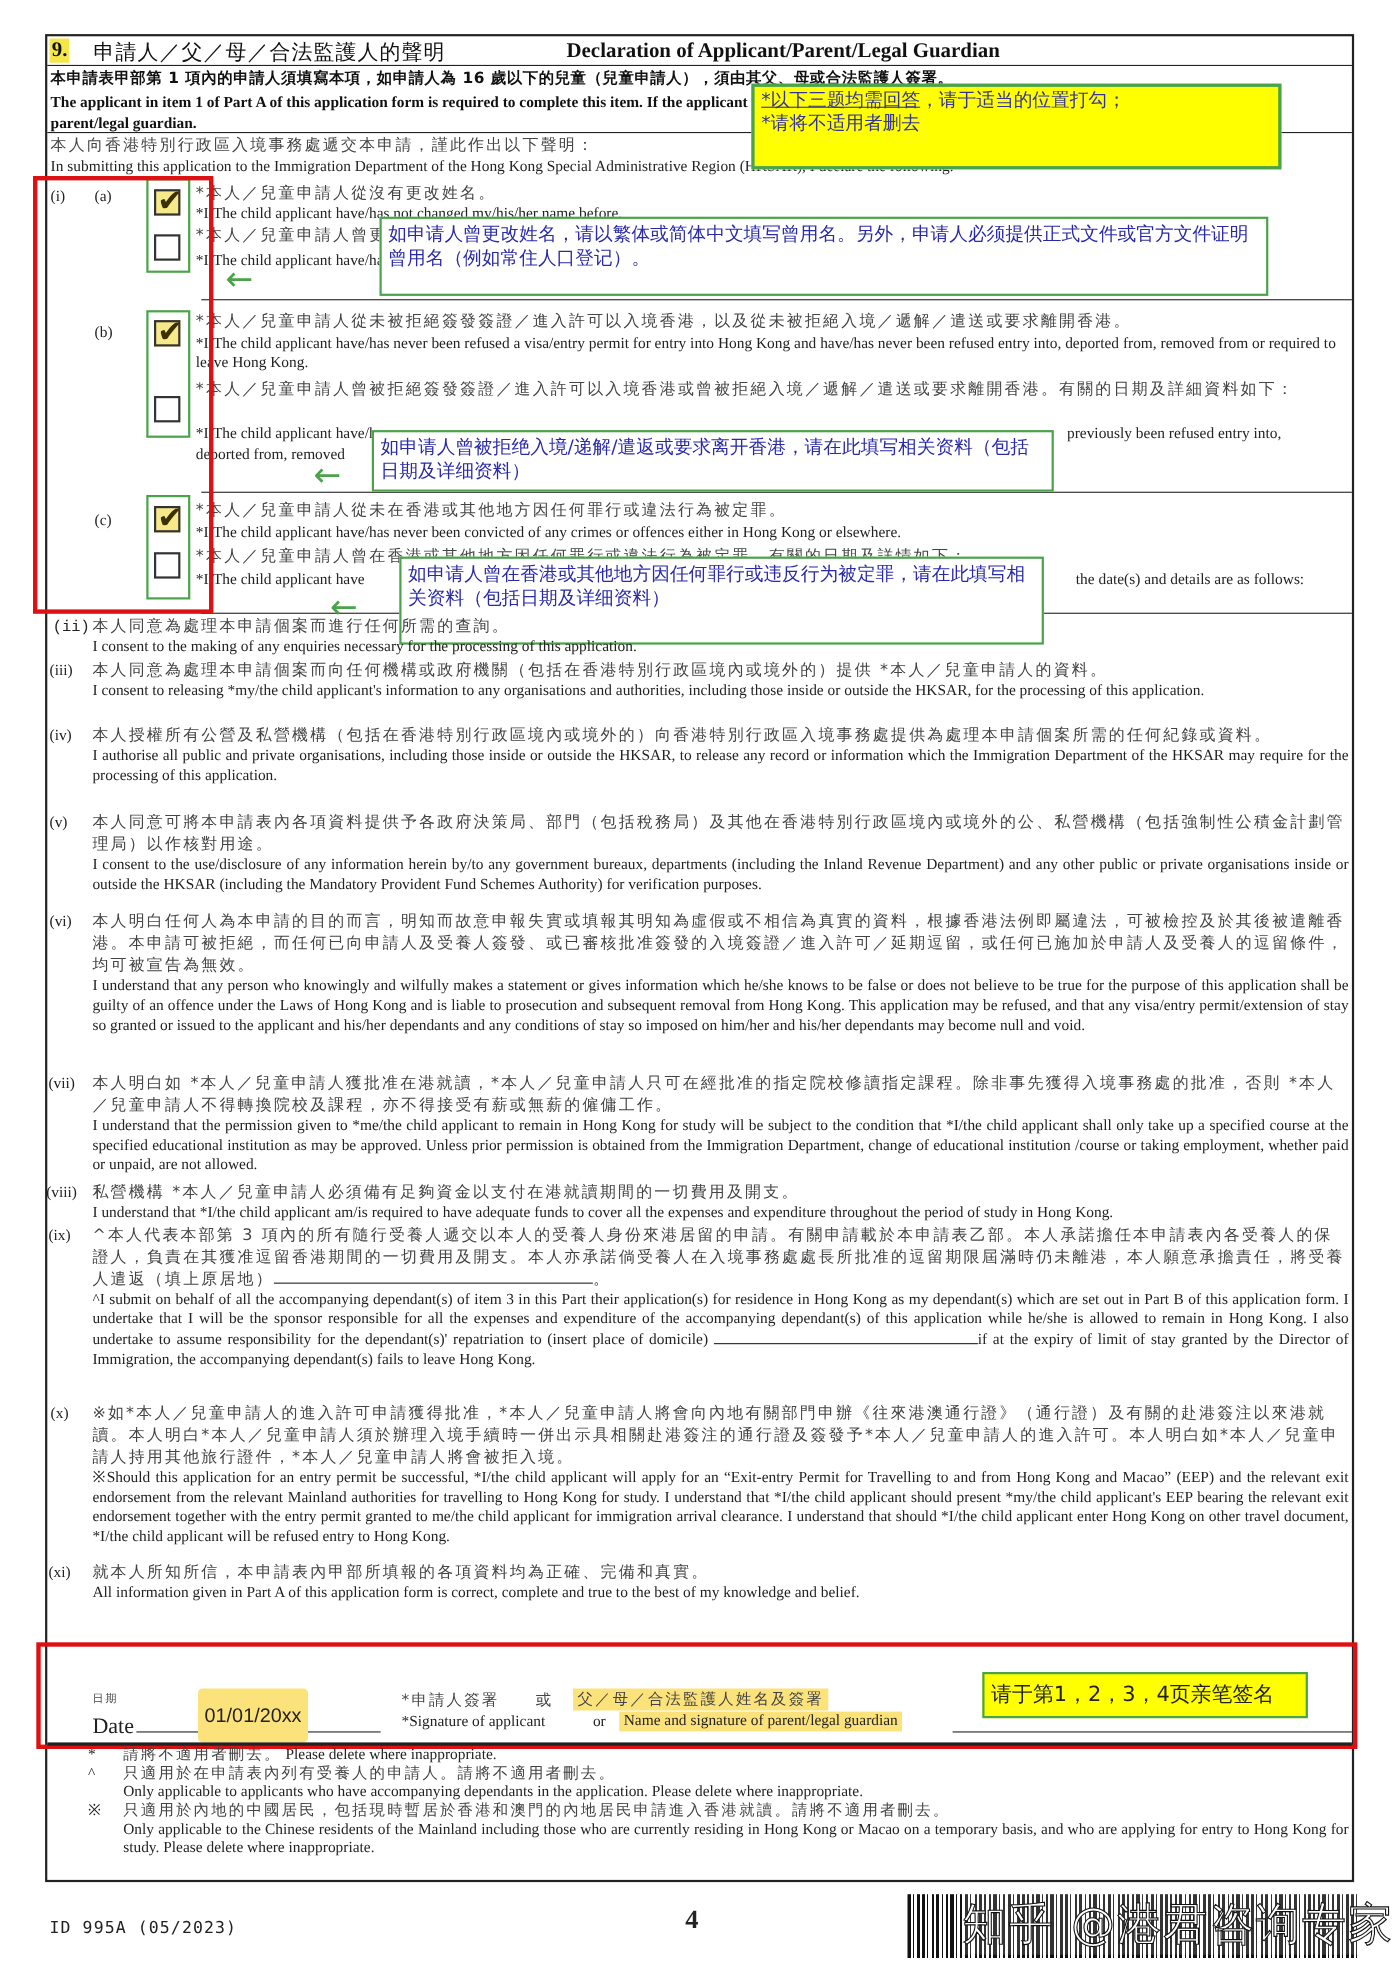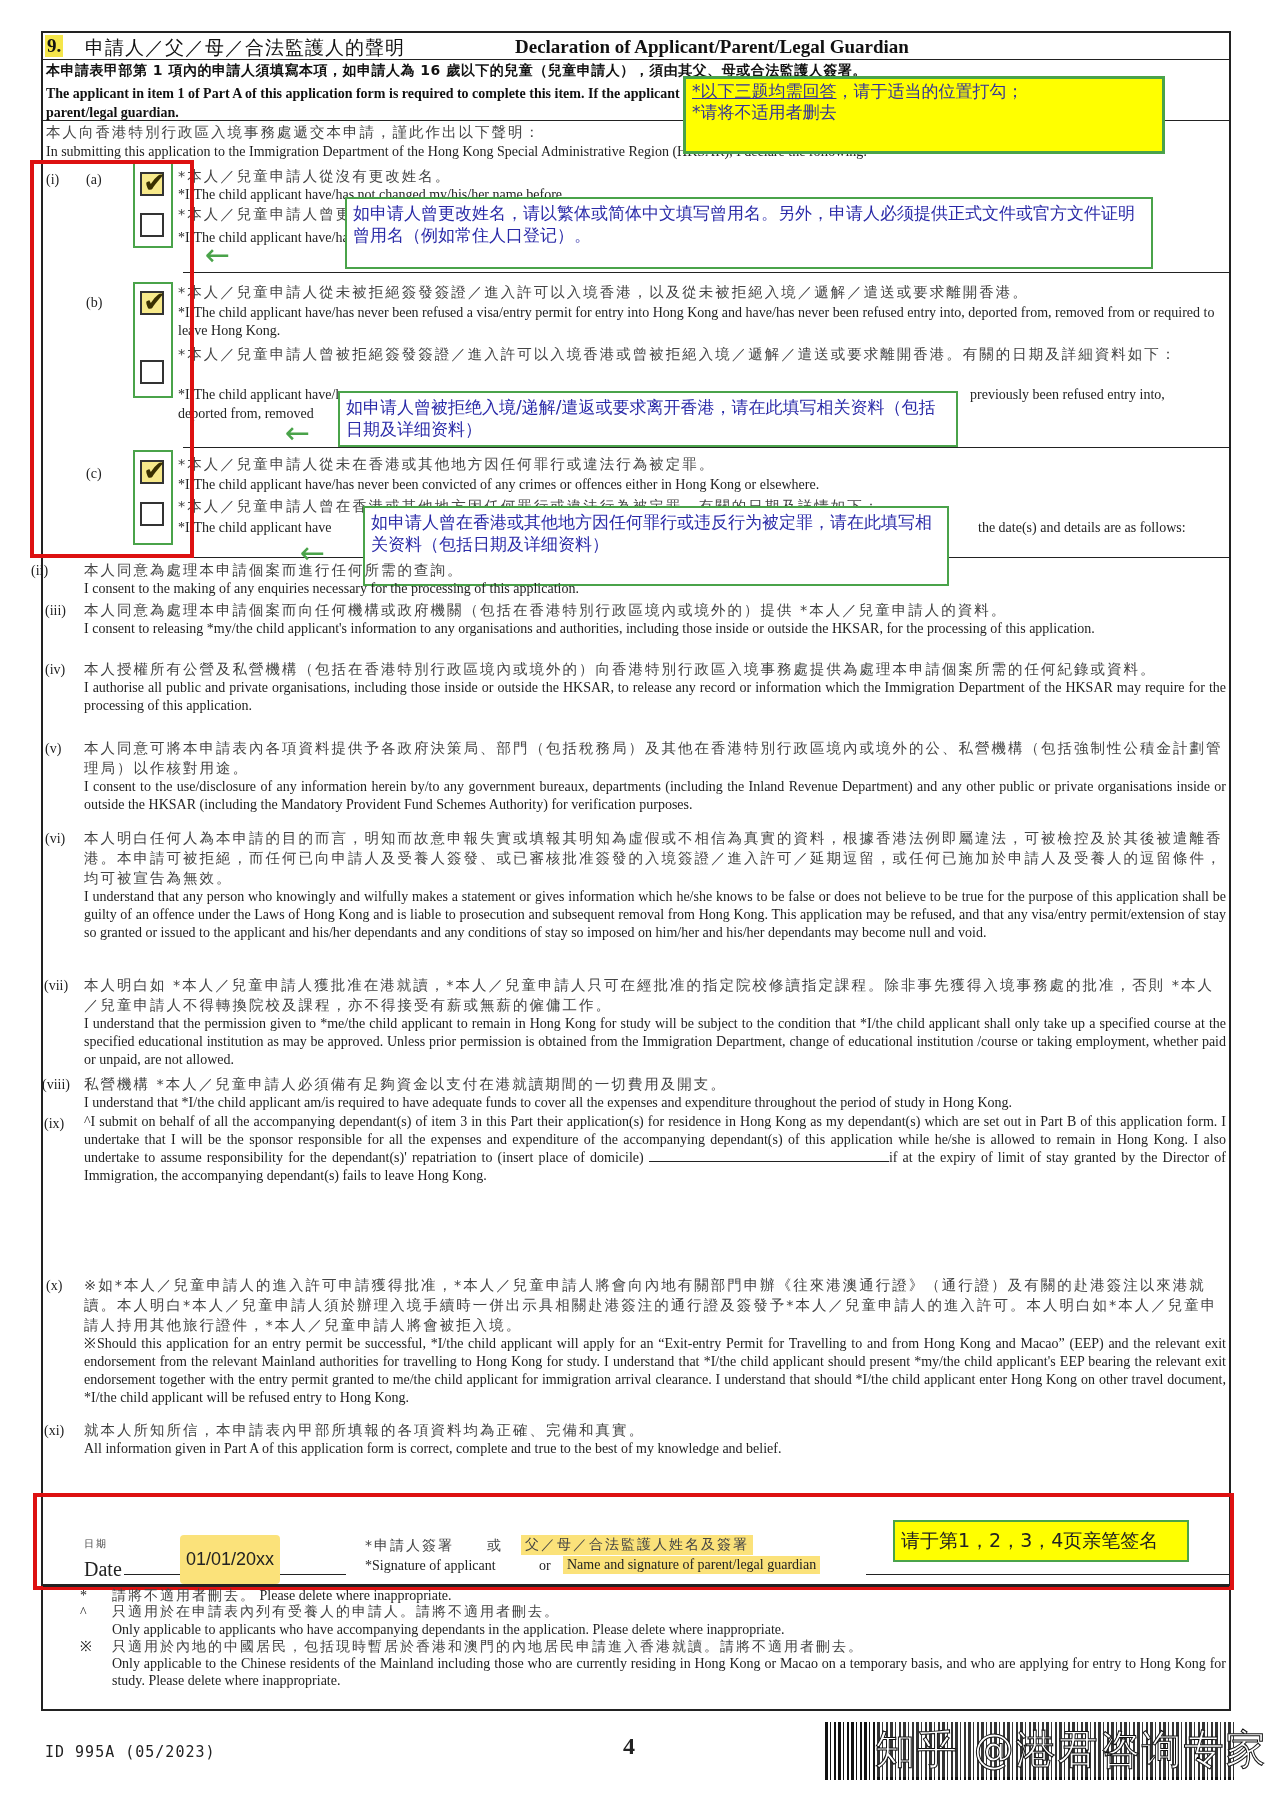--- a/index.html
+++ b/index.html
@@ -113,21 +113,21 @@
 <div class="callout" style="left:363px; top:506px; width:586px; height:80px;">如申请人曾在香港或其他地方因任何罪行或违反行为被定罪，请在此填写相关资料（包括日期及详细资料）</div>
 <span class="arrow" style="left:300px; top:538px;">←</span>
 
 <div class="red-box" style="left:30px; top:160px; width:164px; height:398px;"></div>
 
 <div class="callout-yellow" style="left:683px; top:76px; width:482px; height:78px;">
   <div><span class="ul">*以下三题均需回答</span><span>，请于适当的位置打勾；</span></div>
   <div>*请将不适用者删去</div>
 </div>
 
-<span class="item-label" style="left:31px; top:563px;">(ii)</span>
+<span class="item-label" style="left:48px; top:563px;font-family:Liberation Mono, monospace;">(ii)</span>
 <div class="para" style="top:560px;">
   <span class="zh">本人同意為處理本申請個案而進行任何所需的查詢。</span>
   <span class="en">I consent to the making of any enquiries necessary for the processing of this application.</span>
 </div>
 
 <span class="item-label" style="left:45px; top:603px;">(iii)</span>
 <div class="para" style="top:600px;">
   <span class="zh">本人同意為處理本申請個案而向任何機構或政府機關（包括在香港特別行政區境內或境外的）提供 *本人／兒童申請人的資料。</span>
   <span class="en">I consent to releasing *my/the child applicant's information to any organisations and authorities, including those inside or outside the HKSAR, for the processing of this application.</span>
 </div>
@@ -157,20 +157,21 @@
 </div>
 
 <span class="item-label" style="left:42px; top:1077px;">(viii)</span>
 <div class="para" style="top:1074px;">
   <span class="zh">私營機構 *本人／兒童申請人必須備有足夠資金以支付在港就讀期間的一切費用及開支。</span>
   <span class="en">I understand that *I/the child applicant am/is required to have adequate funds to cover all the expenses and expenditure throughout the period of study in Hong Kong.</span>
 </div>
 
 <span class="item-label" style="left:44px; top:1116px;">(ix)</span>
 <div class="para" style="top:1113px;">
+  <span class="zh"><span>^本人代表本部第 3 項內的所有隨行受養人遞交以本人的受養人身份來港居留的申請。有關申請載於本申請表乙部。本人承諾擔任本申請表內各受養人的保證人，負責在其獲准逗留香港期間的一切費用及開支。本人亦承諾倘受養人在入境事務處處長所批准的逗留期限屆滿時仍未離港，本人願意承擔責任，將受養人遣返（填上原居地）</span><span class="sig-line" style="width:290px; height:14px;"></span><span>。</span></span>
   <span class="en"><span>^I submit on behalf of all the accompanying dependant(s) of item 3 in this Part their application(s) for residence in Hong Kong as my dependant(s) which are set out in Part B of this application form.   I undertake that I will be the sponsor responsible for all the expenses and expenditure of the accompanying dependant(s) of this application while he/she is allowed to remain in Hong Kong.   I also undertake to assume responsibility for the dependant(s)' repatriation to (insert place of domicile)</span> <span class="sig-line" style="width:240px; height:13px;"></span><span>if at the expiry of limit of stay granted by the Director of Immigration, the accompanying dependant(s) fails to leave Hong Kong.</span></span>
 </div>
 
 <span class="item-label" style="left:46px; top:1278px;">(x)</span>
 <div class="para" style="top:1275px;">
   <span class="zh">※如*本人／兒童申請人的進入許可申請獲得批准，*本人／兒童申請人將會向內地有關部門申辦《往來港澳通行證》（通行證）及有關的赴港簽注以來港就讀。本人明白*本人／兒童申請人須於辦理入境手續時一併出示具相關赴港簽注的通行證及簽發予*本人／兒童申請人的進入許可。本人明白如*本人／兒童申請人持用其他旅行證件，*本人／兒童申請人將會被拒入境。</span>
   <span class="en">※Should this application for an entry permit be successful, *I/the child applicant will apply for an “Exit-entry Permit for Travelling to and from Hong Kong and Macao” (EEP) and the relevant exit endorsement from the relevant Mainland authorities for travelling to Hong Kong for study.  I understand that *I/the child applicant should present *my/the child applicant's EEP bearing the relevant exit endorsement together with the entry permit granted to me/the child applicant for immigration arrival clearance. I understand that should *I/the child applicant enter Hong Kong on other travel document, *I/the child applicant will be refused entry to Hong Kong.</span>
 </div>
 
 <span class="item-label" style="left:44px; top:1423px;">(xi)</span>
@@ -198,21 +199,21 @@
 <div class="sep" style="top:1584px; height:3px;"></div>
 
 <div class="footnotes">
   <div class="fn-row">
     <span class="fn-mark">*</span>
     <span class="zh" style="font-size:14px;">請將不適用者刪去。</span>
     <span class="en">Please delete where inappropriate.</span>
   </div>
   <div class="fn-row">
     <span class="fn-mark">^</span>
-    <span class="zh" style="font-size:14px; display:block;font-family:Liberation Mono, monospace;">只適用於在申請表內列有受養人的申請人。請將不適用者刪去。</span>
+    <span class="zh" style="font-size:14px; display:block;">只適用於在申請表內列有受養人的申請人。請將不適用者刪去。</span>
     <span class="en" style="display:block;">Only applicable to applicants who have accompanying dependants in the application.   Please delete where inappropriate.</span>
   </div>
   <div class="fn-row">
     <span class="fn-mark">※</span>
     <span class="zh" style="font-size:14px; display:block;">只適用於內地的中國居民，包括現時暫居於香港和澳門的內地居民申請進入香港就讀。請將不適用者刪去。</span>
     <span class="en" style="display:block; text-align:justify;">Only applicable to the Chinese residents of the Mainland including those who are currently residing in Hong Kong or Macao on a temporary basis, and who are applying for entry to Hong Kong for study.   Please delete where inappropriate.</span>
   </div>
 </div>
 
 <div class="abs footer-id">ID 995A (05/2023)</div>

